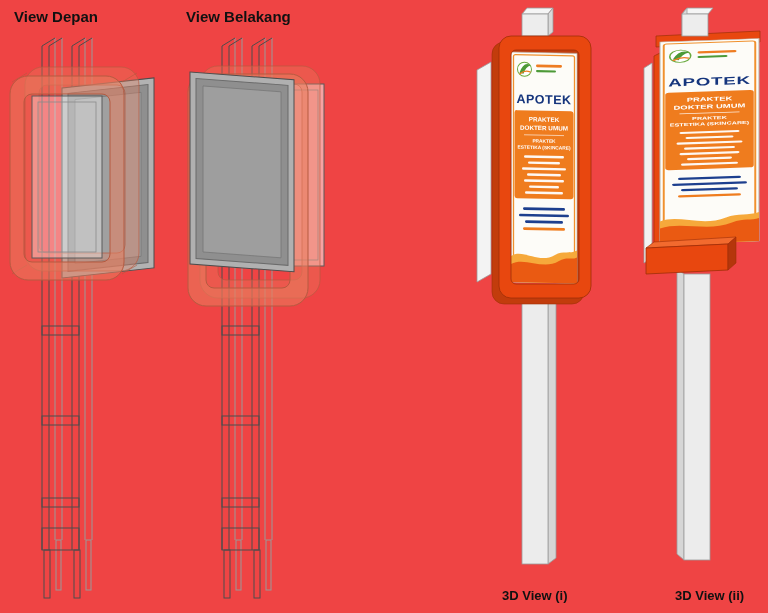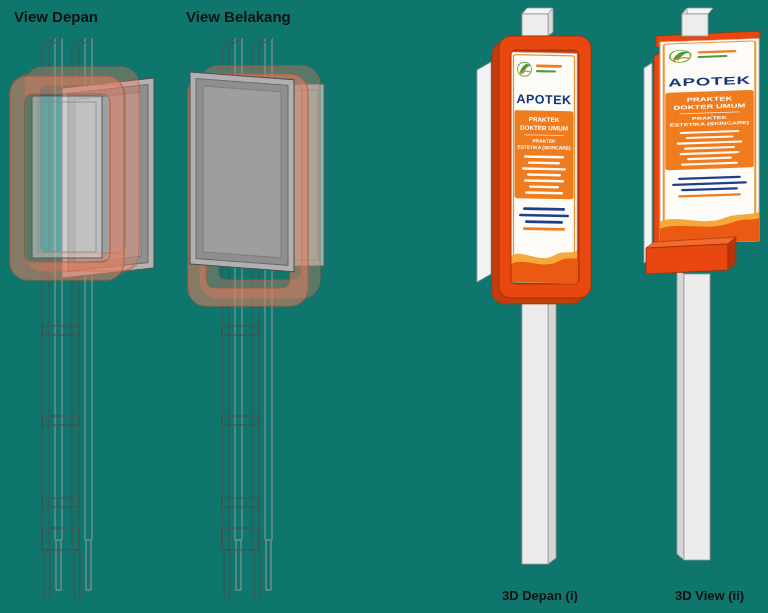--- a/index.html
+++ b/index.html
@@ -1,18 +1,18 @@
 <!DOCTYPE html>
 <html><head>
 <meta charset="utf-8">
 <style>
   * { margin:0; padding:0; box-sizing:border-box; }
   html,body { background:#ffffff; }
   body { width:768px; height:613px; font-family:"Liberation Sans", sans-serif; }
-  .canvas { position:relative; width:768px; height:613px; background:#0f766e; overflow:hidden; }
+  .canvas { position:relative; width:768px; height:613px; background:#ef4444; overflow:hidden; }
   .lbl { position:absolute; font-weight:bold; color:#111111; white-space:nowrap; }
   .lbl-top { font-size:15px; }
   .lbl-bottom { font-size:13px; }
   #lbl-front  { left:14px;  top:8px; }
   #lbl-back   { left:186px; top:8px; }
   #lbl-3di    { left:502px; top:588px; }
   #lbl-3dii   { left:675px; top:588px; }
   svg.drawing { position:absolute; }
   #svg-front  { left:4px;   top:30px; }
   #svg-back   { left:180px; top:30px; }
@@ -23,21 +23,21 @@
   .t-w1 { font-weight:bold; font-size:6.3px; fill:#ffffff; text-anchor:middle; }
   .t-w2 { font-weight:bold; font-size:4.8px; fill:#ffffff; text-anchor:middle; }
 </style>
 </head>
 <body>
 
 <div class="canvas">
 
   <div class="lbl lbl-top" id="lbl-front">View Depan</div>
   <div class="lbl lbl-top" id="lbl-back">View Belakang</div>
-  <div class="lbl lbl-bottom" id="lbl-3di">3D Depan (i)</div>
+  <div class="lbl lbl-bottom" id="lbl-3di">3D View (i)</div>
   <div class="lbl lbl-bottom" id="lbl-3dii">3D View (ii)</div>
 
   <svg class="drawing" id="svg-front" width="172" height="578" viewBox="0 0 172 578">
     <g fill="none" stroke="#4d4d4d" stroke-width="1">
       <g stroke="#9a9a9a">
         <line x1="51" y1="8" x2="51" y2="510"></line>
         <line x1="58" y1="8" x2="58" y2="510"></line>
         <line x1="81" y1="8" x2="81" y2="510"></line>
         <line x1="88" y1="8" x2="88" y2="510"></line>
         <rect x="52" y="510" width="5" height="50"></rect>

